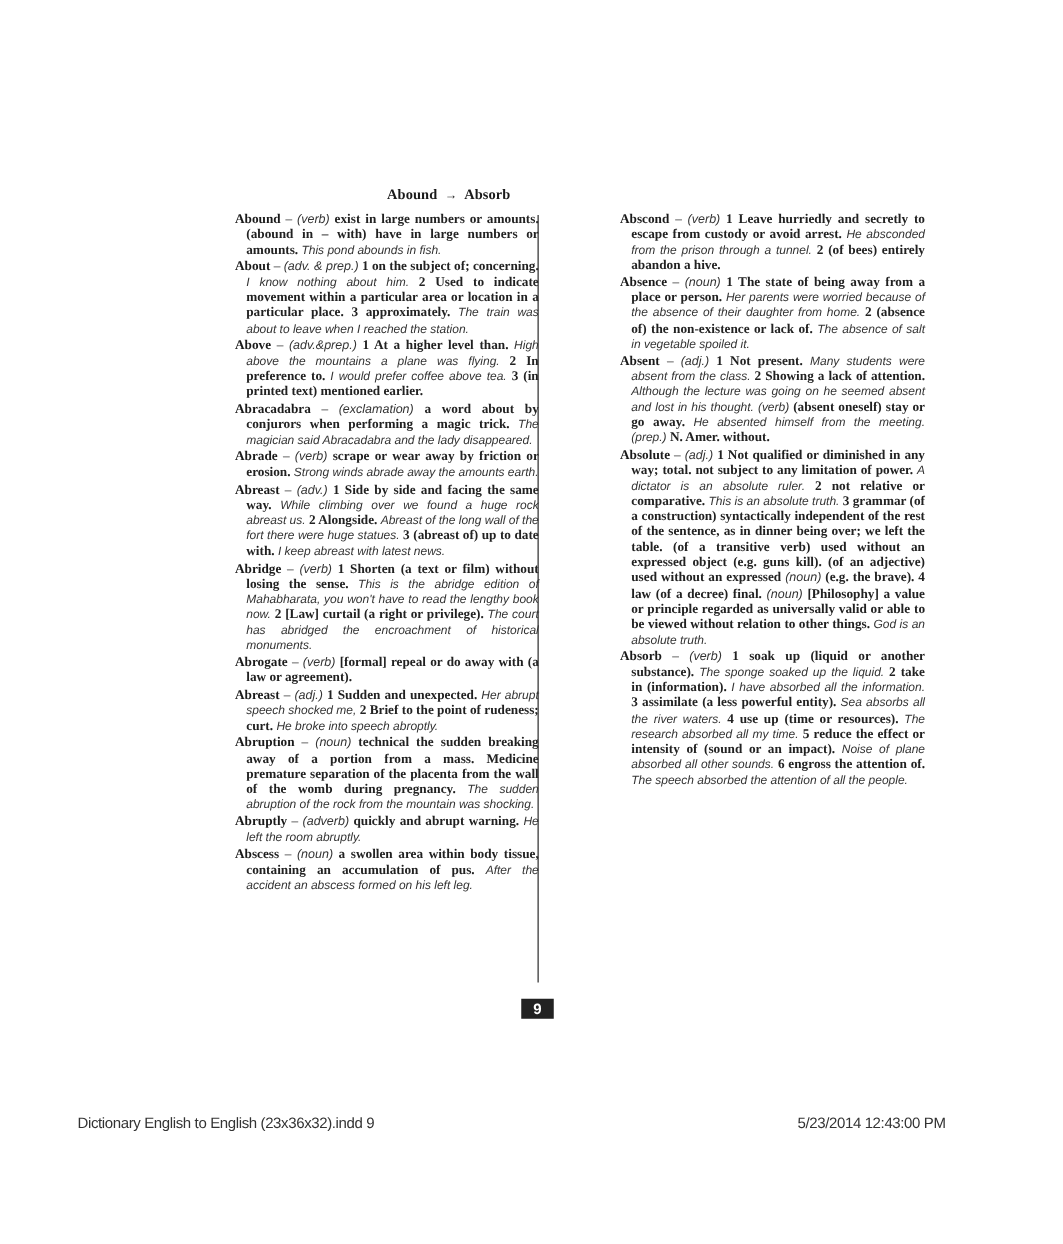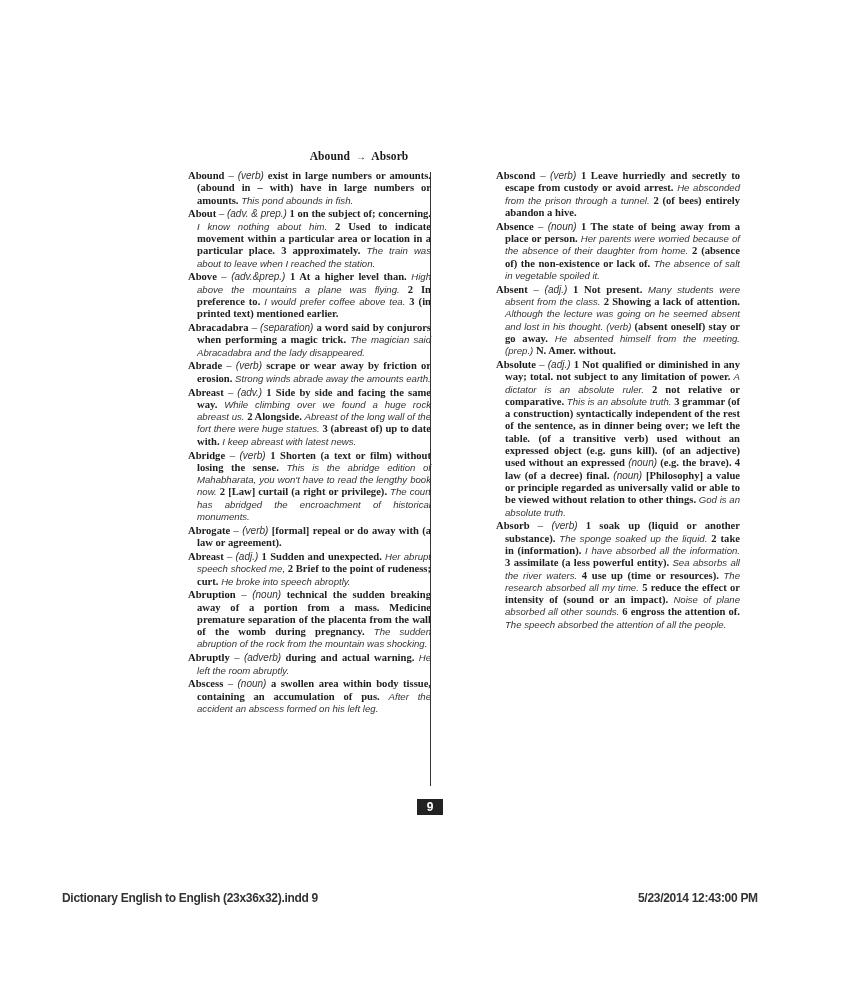--- a/index.html
+++ b/index.html
@@ -15,45 +15,45 @@
   .divider { position: absolute; left: 430px; top: 172px; width: 1px; height: 614px; background: #333; }
   .entry { margin: 0 0 1.5px 0; padding-left: 9px; text-indent: -9px; }
   .hw { font-weight: bold; }
   .pos { font-style: italic; font-family: "Liberation Sans", "DejaVu Sans", sans-serif; font-size: 10px; color: #333; }
   .def { font-weight: bold; color: #222; }
   .ex { font-style: italic; font-family: "Liberation Sans", "DejaVu Sans", sans-serif; font-size: 9.6px; color: #333; }
   .page-box { position: absolute; left: 417px; top: 799px; width: 26px; height: 16px;
               background: #222; color: #fff; font-family: "Liberation Sans", sans-serif;
               font-weight: bold; font-size: 12px; text-align: center; line-height: 16px; }
   .slug { position: absolute; top: 891px; font-family: "Liberation Sans", "DejaVu Sans", sans-serif;
-          font-size: 12px; color: #333; letter-spacing: -0.3px; font-weight: bold; }
+          font-size: 12px; color: #333; letter-spacing: -0.3px; }
   .slug.left { left: 62px; }
   .slug.right { left: 638px; }
 </style>
 </head>
 <body>
 
 <div class="running-head">
   <span>Abound</span>
   <span class="arrow">→</span>
   <span>Absorb</span>
 </div>
 
 <div class="col left">
     <div class="entry"><span class="hw">Abound</span><span> – </span><span class="pos">(verb)</span><span class="def"> exist in large numbers or amounts. (abound in – with) have in large numbers or amounts. </span><span class="ex">This pond abounds in fish.</span></div>
     <div class="entry"><span class="hw">About</span><span> – </span><span class="pos">(adv. &amp; prep.)</span><span class="def"> 1 on the subject of; concerning. </span><span class="ex">I know nothing about him.</span><span class="def"> 2 Used to indicate movement within a particular area or location in a particular place. 3 approximately. </span><span class="ex">The train was about to leave when I reached the station.</span></div>
     <div class="entry"><span class="hw">Above</span><span> – </span><span class="pos">(adv.&amp;prep.)</span><span class="def"> 1 At a higher level than. </span><span class="ex">High above the mountains a plane was flying.</span><span class="def"> 2 In preference to. </span><span class="ex">I would prefer coffee above tea.</span><span class="def"> 3 (in printed text) mentioned earlier.</span></div>
-    <div class="entry"><span class="hw">Abracadabra</span><span> – </span><span class="pos">(separation)</span><span class="def"> a word said by conjurors when performing a magic trick. </span><span class="ex">The magician said Abracadabra and the lady disappeared.</span></div>
+    <div class="entry"><span class="hw">Abracadabra</span><span> – </span><span class="pos">(exclamation)</span><span class="def"> a word about by conjurors when performing a magic trick. </span><span class="ex">The magician said Abracadabra and the lady disappeared.</span></div>
     <div class="entry"><span class="hw">Abrade</span><span> – </span><span class="pos">(verb)</span><span class="def"> scrape or wear away by friction or erosion. </span><span class="ex">Strong winds abrade away the amounts earth.</span></div>
     <div class="entry"><span class="hw">Abreast</span><span> – </span><span class="pos">(adv.)</span><span class="def"> 1 Side by side and facing the same way. </span><span class="ex">While climbing over we found a huge rock abreast us.</span><span class="def"> 2 Alongside. </span><span class="ex">Abreast of the long wall of the fort there were huge statues.</span><span class="def"> 3 (abreast of) up to date with. </span><span class="ex">I keep abreast with latest news.</span></div>
     <div class="entry"><span class="hw">Abridge</span><span> – </span><span class="pos">(verb)</span><span class="def"> 1 Shorten (a text or film) without losing the sense. </span><span class="ex">This is the abridge edition of Mahabharata, you won't have to read the lengthy book now.</span><span class="def"> 2 [Law] curtail (a right or privilege). </span><span class="ex">The court has abridged the encroachment of historical monuments.</span></div>
     <div class="entry"><span class="hw">Abrogate</span><span> – </span><span class="pos">(verb)</span><span class="def"> [formal] repeal or do away with (a law or agreement).</span></div>
     <div class="entry"><span class="hw">Abreast</span><span> – </span><span class="pos">(adj.)</span><span class="def"> 1 Sudden and unexpected. </span><span class="ex">Her abrupt speech shocked me,</span><span class="def"> 2 Brief to the point of rudeness; curt. </span><span class="ex">He broke into speech abroptly.</span></div>
     <div class="entry"><span class="hw">Abruption</span><span> – </span><span class="pos">(noun)</span><span class="def"> technical the sudden breaking away of a portion from a mass. Medicine premature separation of the placenta from the wall of the womb during pregnancy. </span><span class="ex">The sudden abruption of the rock from the mountain was shocking.</span></div>
-    <div class="entry"><span class="hw">Abruptly</span><span> – </span><span class="pos">(adverb)</span><span class="def"> during and actual warning. </span><span class="ex">He left the room abruptly.</span></div>
+    <div class="entry"><span class="hw">Abruptly</span><span> – </span><span class="pos">(adverb)</span><span class="def"> quickly and abrupt warning. </span><span class="ex">He left the room abruptly.</span></div>
     <div class="entry"><span class="hw">Abscess</span><span> – </span><span class="pos">(noun)</span><span class="def"> a swollen area within body tissue, containing an accumulation of pus. </span><span class="ex">After the accident an abscess formed on his left leg.</span></div>
   </div>
 <div class="divider"></div>
 <div class="col right">
     <div class="entry"><span class="hw">Abscond</span><span> – </span><span class="pos">(verb)</span><span class="def"> 1 Leave hurriedly and secretly to escape from custody or avoid arrest. </span><span class="ex">He absconded from the prison through a tunnel.</span><span class="def"> 2 (of bees) entirely abandon a hive.</span></div>
     <div class="entry"><span class="hw">Absence</span><span> – </span><span class="pos">(noun)</span><span class="def"> 1 The state of being away from a place or person. </span><span class="ex">Her parents were worried because of the absence of their daughter from home.</span><span class="def"> 2 (absence of) the non-existence or lack of. </span><span class="ex">The absence of salt in vegetable spoiled it.</span></div>
     <div class="entry"><span class="hw">Absent</span><span> – </span><span class="pos">(adj.)</span><span class="def"> 1 Not present. </span><span class="ex">Many students were absent from the class.</span><span class="def"> 2 Showing a lack of attention. </span><span class="ex">Although the lecture was going on he seemed absent and lost in his thought. (verb)</span><span class="def"> (absent oneself) stay or go away. </span><span class="ex">He absented himself from the meeting. (prep.)</span><span class="def"> N. Amer. without.</span></div>
     <div class="entry"><span class="hw">Absolute</span><span> – </span><span class="pos">(adj.)</span><span class="def"> 1 Not qualified or diminished in any way; total. not subject to any limitation of power. </span><span class="ex">A dictator is an absolute ruler.</span><span class="def"> 2 not relative or comparative. </span><span class="ex">This is an absolute truth.</span><span class="def"> 3 grammar (of a construction) syntactically independent of the rest of the sentence, as in dinner being over; we left the table. (of a transitive verb) used without an expressed object (e.g. guns kill). (of an adjective) used without an expressed </span><span class="pos">(noun)</span><span class="def"> (e.g. the brave). 4 law (of a decree) final. </span><span class="pos">(noun)</span><span class="def"> [Philosophy] a value or principle regarded as universally valid or able to be viewed without relation to other things. </span><span class="ex">God is an absolute truth.</span></div>
     <div class="entry"><span class="hw">Absorb</span><span> – </span><span class="pos">(verb)</span><span class="def"> 1 soak up (liquid or another substance). </span><span class="ex">The sponge soaked up the liquid.</span><span class="def"> 2 take in (information). </span><span class="ex">I have absorbed all the information.</span><span class="def"> 3 assimilate (a less powerful entity). </span><span class="ex">Sea absorbs all the river waters.</span><span class="def"> 4 use up (time or resources). </span><span class="ex">The research absorbed all my time.</span><span class="def"> 5 reduce the effect or intensity of (sound or an impact). </span><span class="ex">Noise of plane absorbed all other sounds.</span><span class="def"> 6 engross the attention of. </span><span class="ex">The speech absorbed the attention of all the people.</span></div>
   </div>

